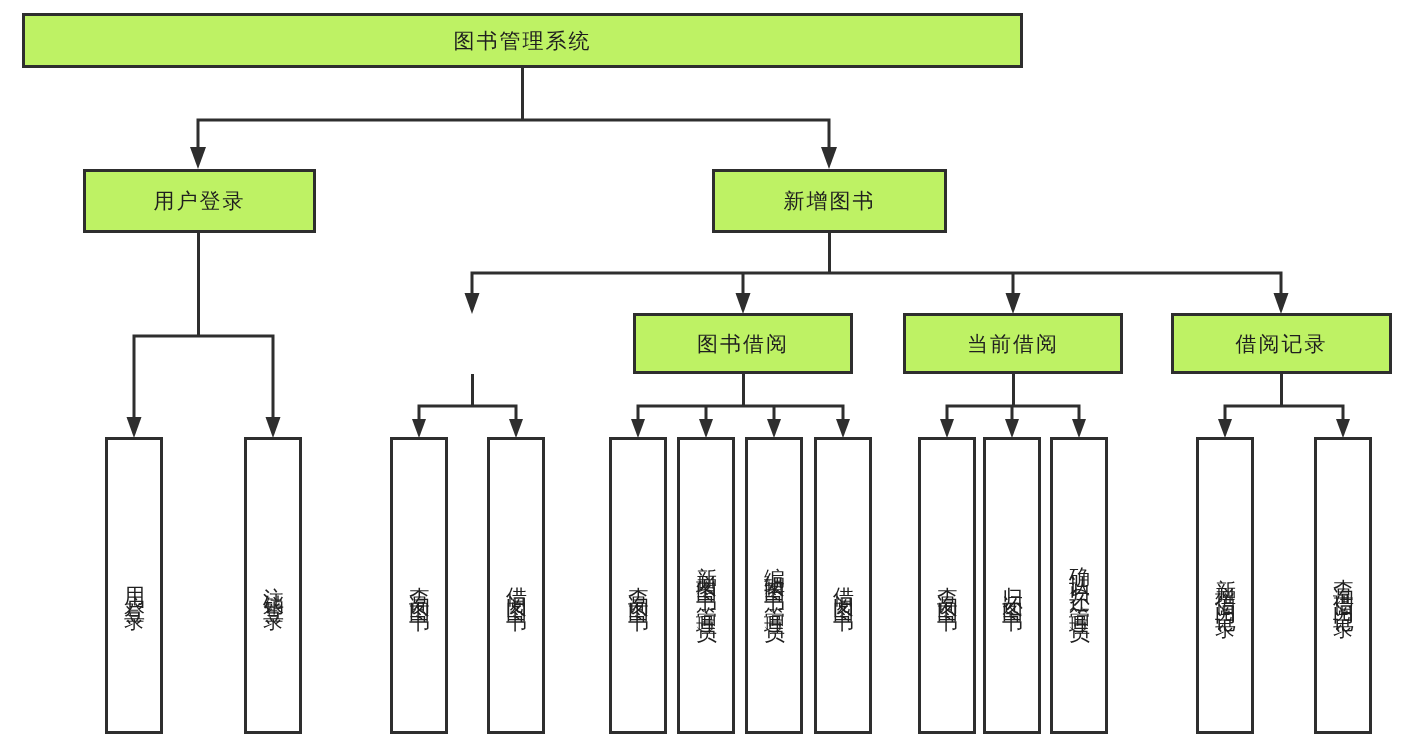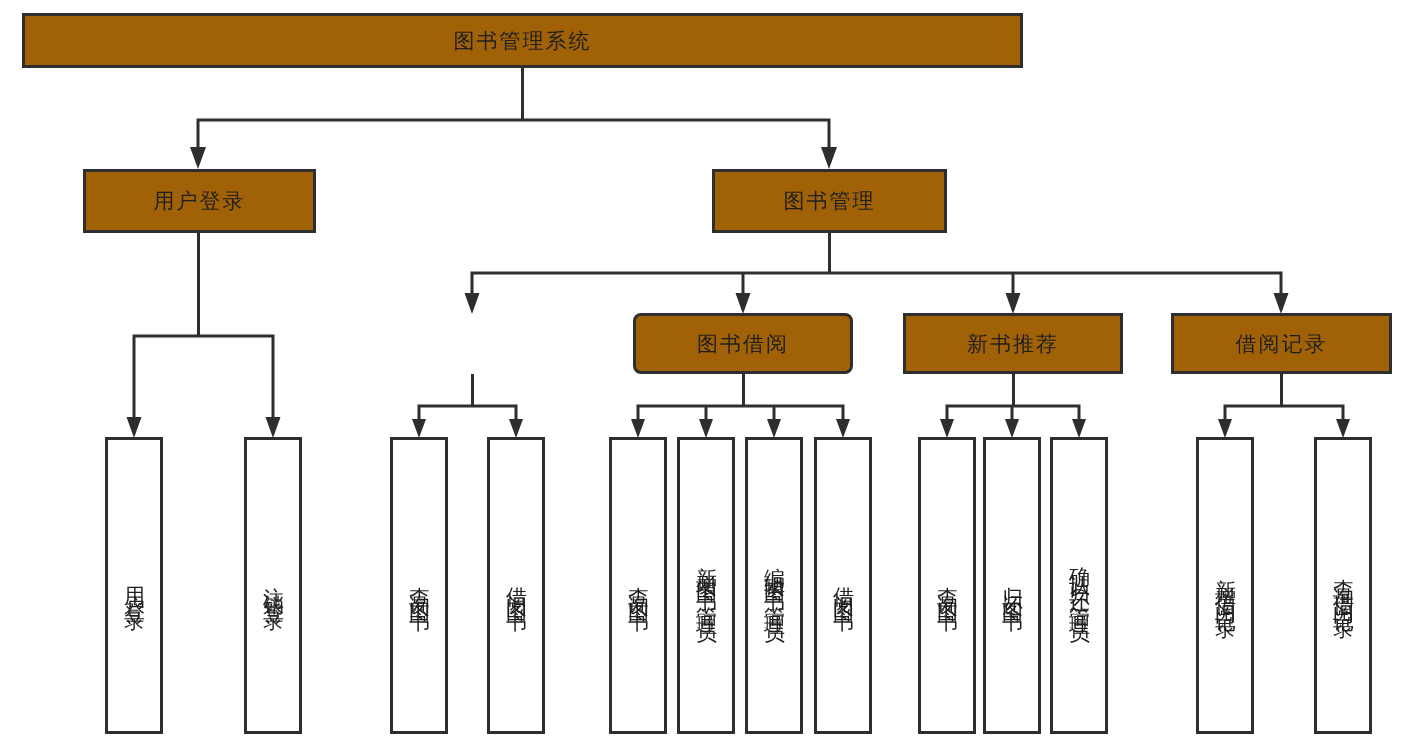--- a/index.html
+++ b/index.html
@@ -13,21 +13,21 @@
   }
   .connectors {
     position: absolute;
     left: 0; top: 0;
     width: 1405px; height: 747px;
     z-index: 1;
   }
   .hbox {
     position: absolute;
     box-sizing: border-box;
-    background: #a16207;
+    background: #bef264;
     border: 3px solid #2e2e2e;
     display: flex;
     align-items: center;
     justify-content: center;
     z-index: 2;
   }
   .hbox .label {
     font-size: 21px;
     letter-spacing: 2px;
     color: #1f1f1f;
@@ -53,21 +53,21 @@
     letter-spacing: 8px;
     line-height: 1;
     color: #1f1f1f;
     white-space: nowrap;
   }
   
   .b-root          { left: 22px;   top: 13px;  width: 1001px; height: 55px; }
   .b-user-login    { left: 83px;   top: 169px; width: 233px;  height: 64px; }
   .b-book-mgmt     { left: 712px;  top: 169px; width: 235px;  height: 64px; }
   .b-new-book      { left: 363px;  top: 313px; width: 219px;  height: 61px; }
-  .b-book-borrow   { left: 633px;  top: 313px; width: 220px;  height: 61px; border-radius: 8px; }
+  .b-book-borrow   { left: 633px;  top: 313px; width: 220px;  height: 61px; }
   .b-cur-borrow    { left: 903px;  top: 313px; width: 220px;  height: 61px; }
   .b-borrow-rec    { left: 1171px; top: 313px; width: 221px;  height: 61px; }
   .v-ul-0 { left: 105px; }
   .v-ul-1 { left: 244px; }
   .v-nb-0 { left: 390px; }
   .v-nb-1 { left: 487px; }
   .v-bb-0 { left: 609px; }
   .v-bb-1 { left: 677px; }
   .v-bb-2 { left: 745px; }
   .v-bb-3 { left: 814px; }
@@ -140,28 +140,28 @@
   </svg>
 
   <div class="hbox b-root">
     <span class="label">图书管理系统</span>
   </div>
 
   <div class="hbox b-user-login">
     <span class="label">用户登录</span>
   </div>
   <div class="hbox b-book-mgmt">
-    <span class="label">图书管理</span>
+    <span class="label">新增图书</span>
   </div>
 
   <div class="hbox b-book-borrow">
     <span class="label">图书借阅</span>
   </div>
   <div class="hbox b-cur-borrow">
-    <span class="label">新书推荐</span>
+    <span class="label">当前借阅</span>
   </div>
   <div class="hbox b-borrow-rec">
     <span class="label">借阅记录</span>
   </div>
 
   <div class="vbox v-ul-0">
     <span class="vlabel">用户登录</span>
   </div>
   <div class="vbox v-ul-1">
     <span class="vlabel">注销登录</span>

